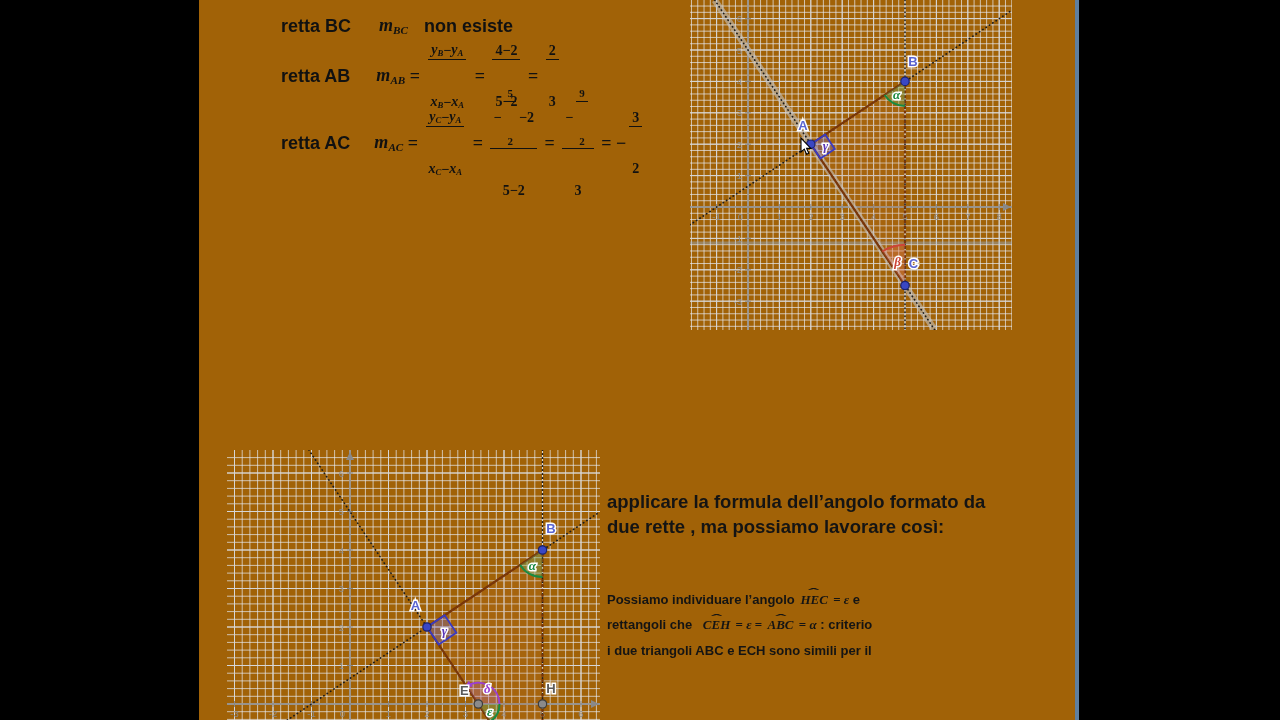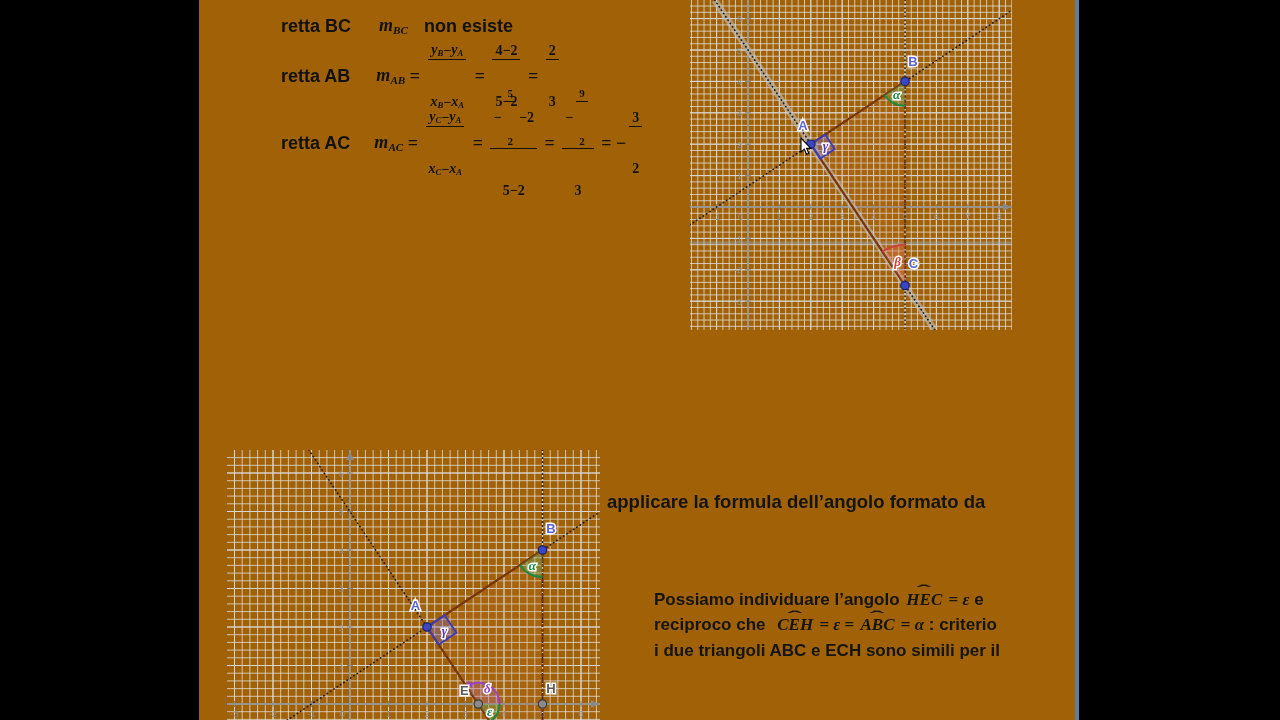--- a/index.html
+++ b/index.html
@@ -26,21 +26,21 @@
        transform:scaleX(var(--hs,2.6));font-style:normal;}
   .frac{display:inline-flex;flex-direction:column;align-items:center;vertical-align:middle;
         font-size:0.78em;line-height:1.2;margin:0 3px;font-family:"Liberation Serif",serif;
         font-weight:700;gap:33px;}
   .frac .fn{border-bottom:1.6px solid #111;padding:0 3px;display:flex;align-items:center;}
   .frac .fd{padding:0 3px;display:flex;align-items:flex-end;}
   .sp{display:inline-block;}
   .para{position:absolute;color:#141414;font-weight:600;}
   .midpara{left:84px;top:368px;font-size:18.5px;line-height:28px;}
   .rcol1{left:408px;top:489px;font-size:18.5px;line-height:25.4px;}
-  .rcol2{left:408px;top:587px;font-size:17px;line-height:25.4px;margin-left:47px;}
+  .rcol2{left:408px;top:587px;font-size:13px;line-height:25.4px;}
   .tline{white-space:nowrap;}
   .cursor{position:absolute;left:800px;top:137px;}
 </style>
 </head>
 <body>
 
 <div class="stage">
   <div class="bar left"></div>
 
   <div class="page">
@@ -147,24 +147,25 @@
           <span class="fd">
             <span class="mm">2</span>
           </span>
         </span>
       </div>
 
     <div class="para midpara">
       </div>
     <div class="para rcol1">
         <div class="tline"><span class="t">applicare la formula dell’angolo formato da</span></div>
+        <div class="tline"><span class="t">due rette , ma possiamo lavorare così:</span></div>
       </div>
     <div class="para rcol2">
         <div class="tline"><span class="t">Possiamo individuare l’angolo </span><span class="hat">HEC</span><span class="mm"> = </span><span class="mg">ε</span><span class="t"> e</span></div>
-        <div class="tline"><span class="t">reciproco che </span><span class="sp" style="width: 5px;"></span><span class="hat">CEH</span><span class="mm"> = </span><span class="mg">ε</span><span class="mm"> = </span><span class="hat">ABC</span><span class="mm"> = </span><span class="mg">α</span><span class="t"> : criterio</span></div>
+        <div class="tline"><span class="t">rettangoli che </span><span class="sp" style="width: 5px;"></span><span class="hat">CEH</span><span class="mm"> = </span><span class="mg">ε</span><span class="mm"> = </span><span class="hat">ABC</span><span class="mm"> = </span><span class="mg">α</span><span class="t"> : criterio</span></div>
         <div class="tline"><span class="t">i due triangoli ABC e ECH sono simili per il</span></div>
       </div>
   </div>
 
   <svg class="graph" width="322" height="330" viewBox="0 0 322 330" style="left: 690px; top: 0px;">
       <line x1="1.4800000000000058" y1="0" x2="1.4800000000000058" y2="330" stroke="#e8edf5" stroke-width="0.7"></line>
       <line x1="7.760000000000005" y1="0" x2="7.760000000000005" y2="330" stroke="#e8edf5" stroke-width="0.7"></line>
       <line x1="14.040000000000004" y1="0" x2="14.040000000000004" y2="330" stroke="#e8edf5" stroke-width="0.7"></line>
       <line x1="20.320000000000004" y1="0" x2="20.320000000000004" y2="330" stroke="#e8edf5" stroke-width="0.7"></line>
       <line x1="26.6" y1="0" x2="26.6" y2="330" stroke="#e8edf5" stroke-width="0.7"></line>

